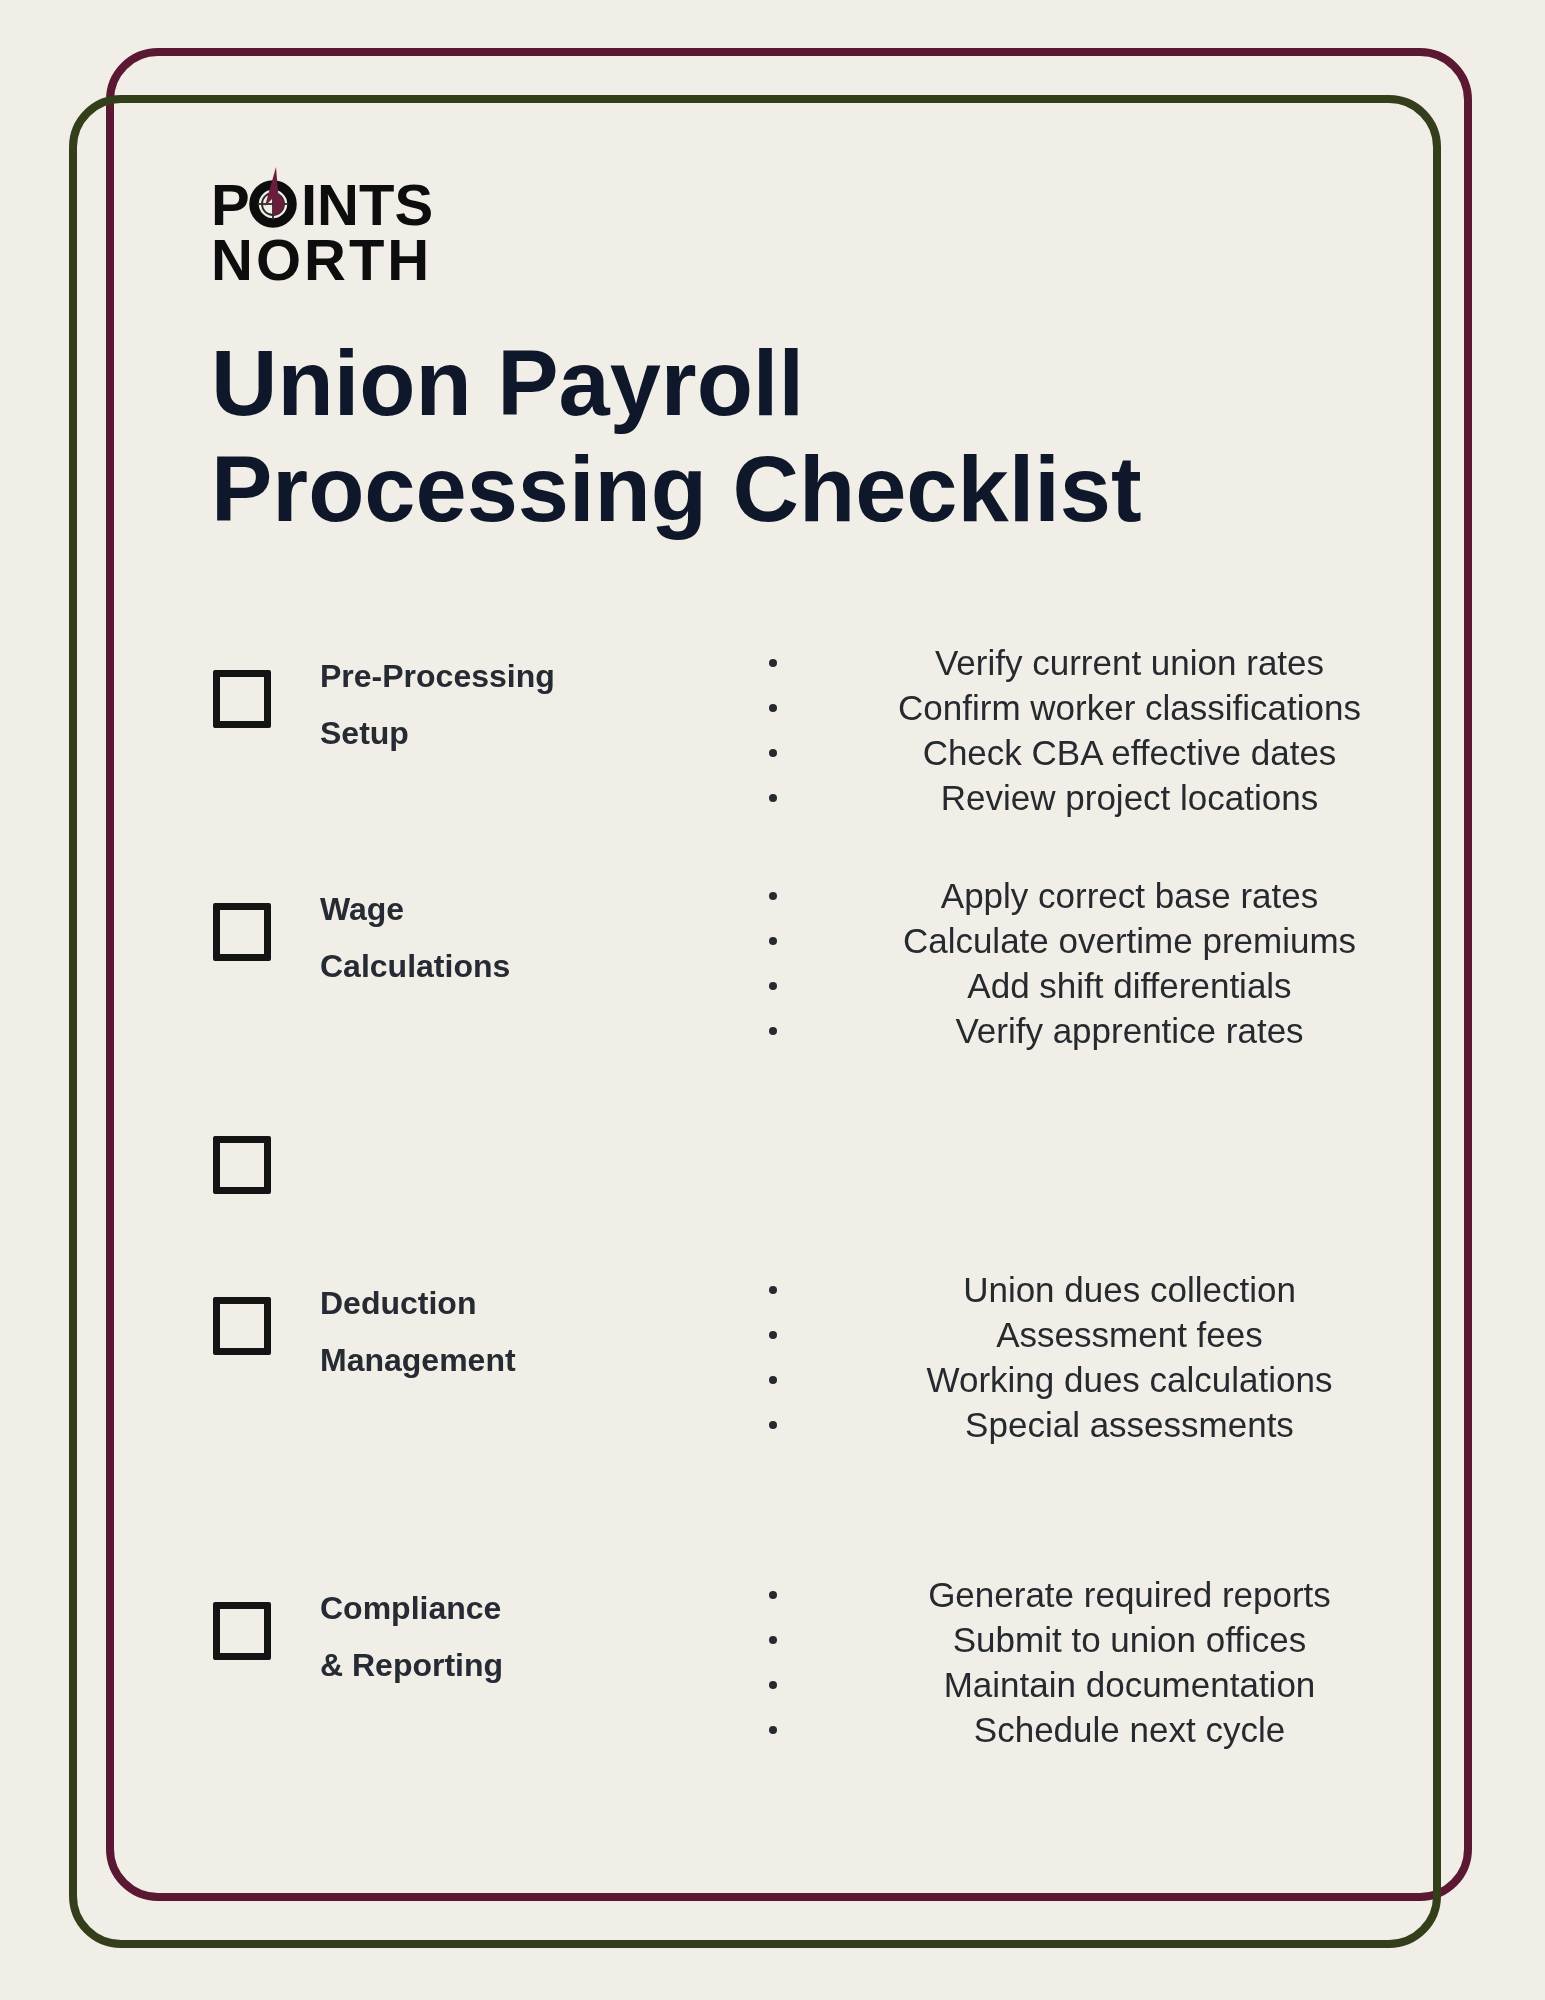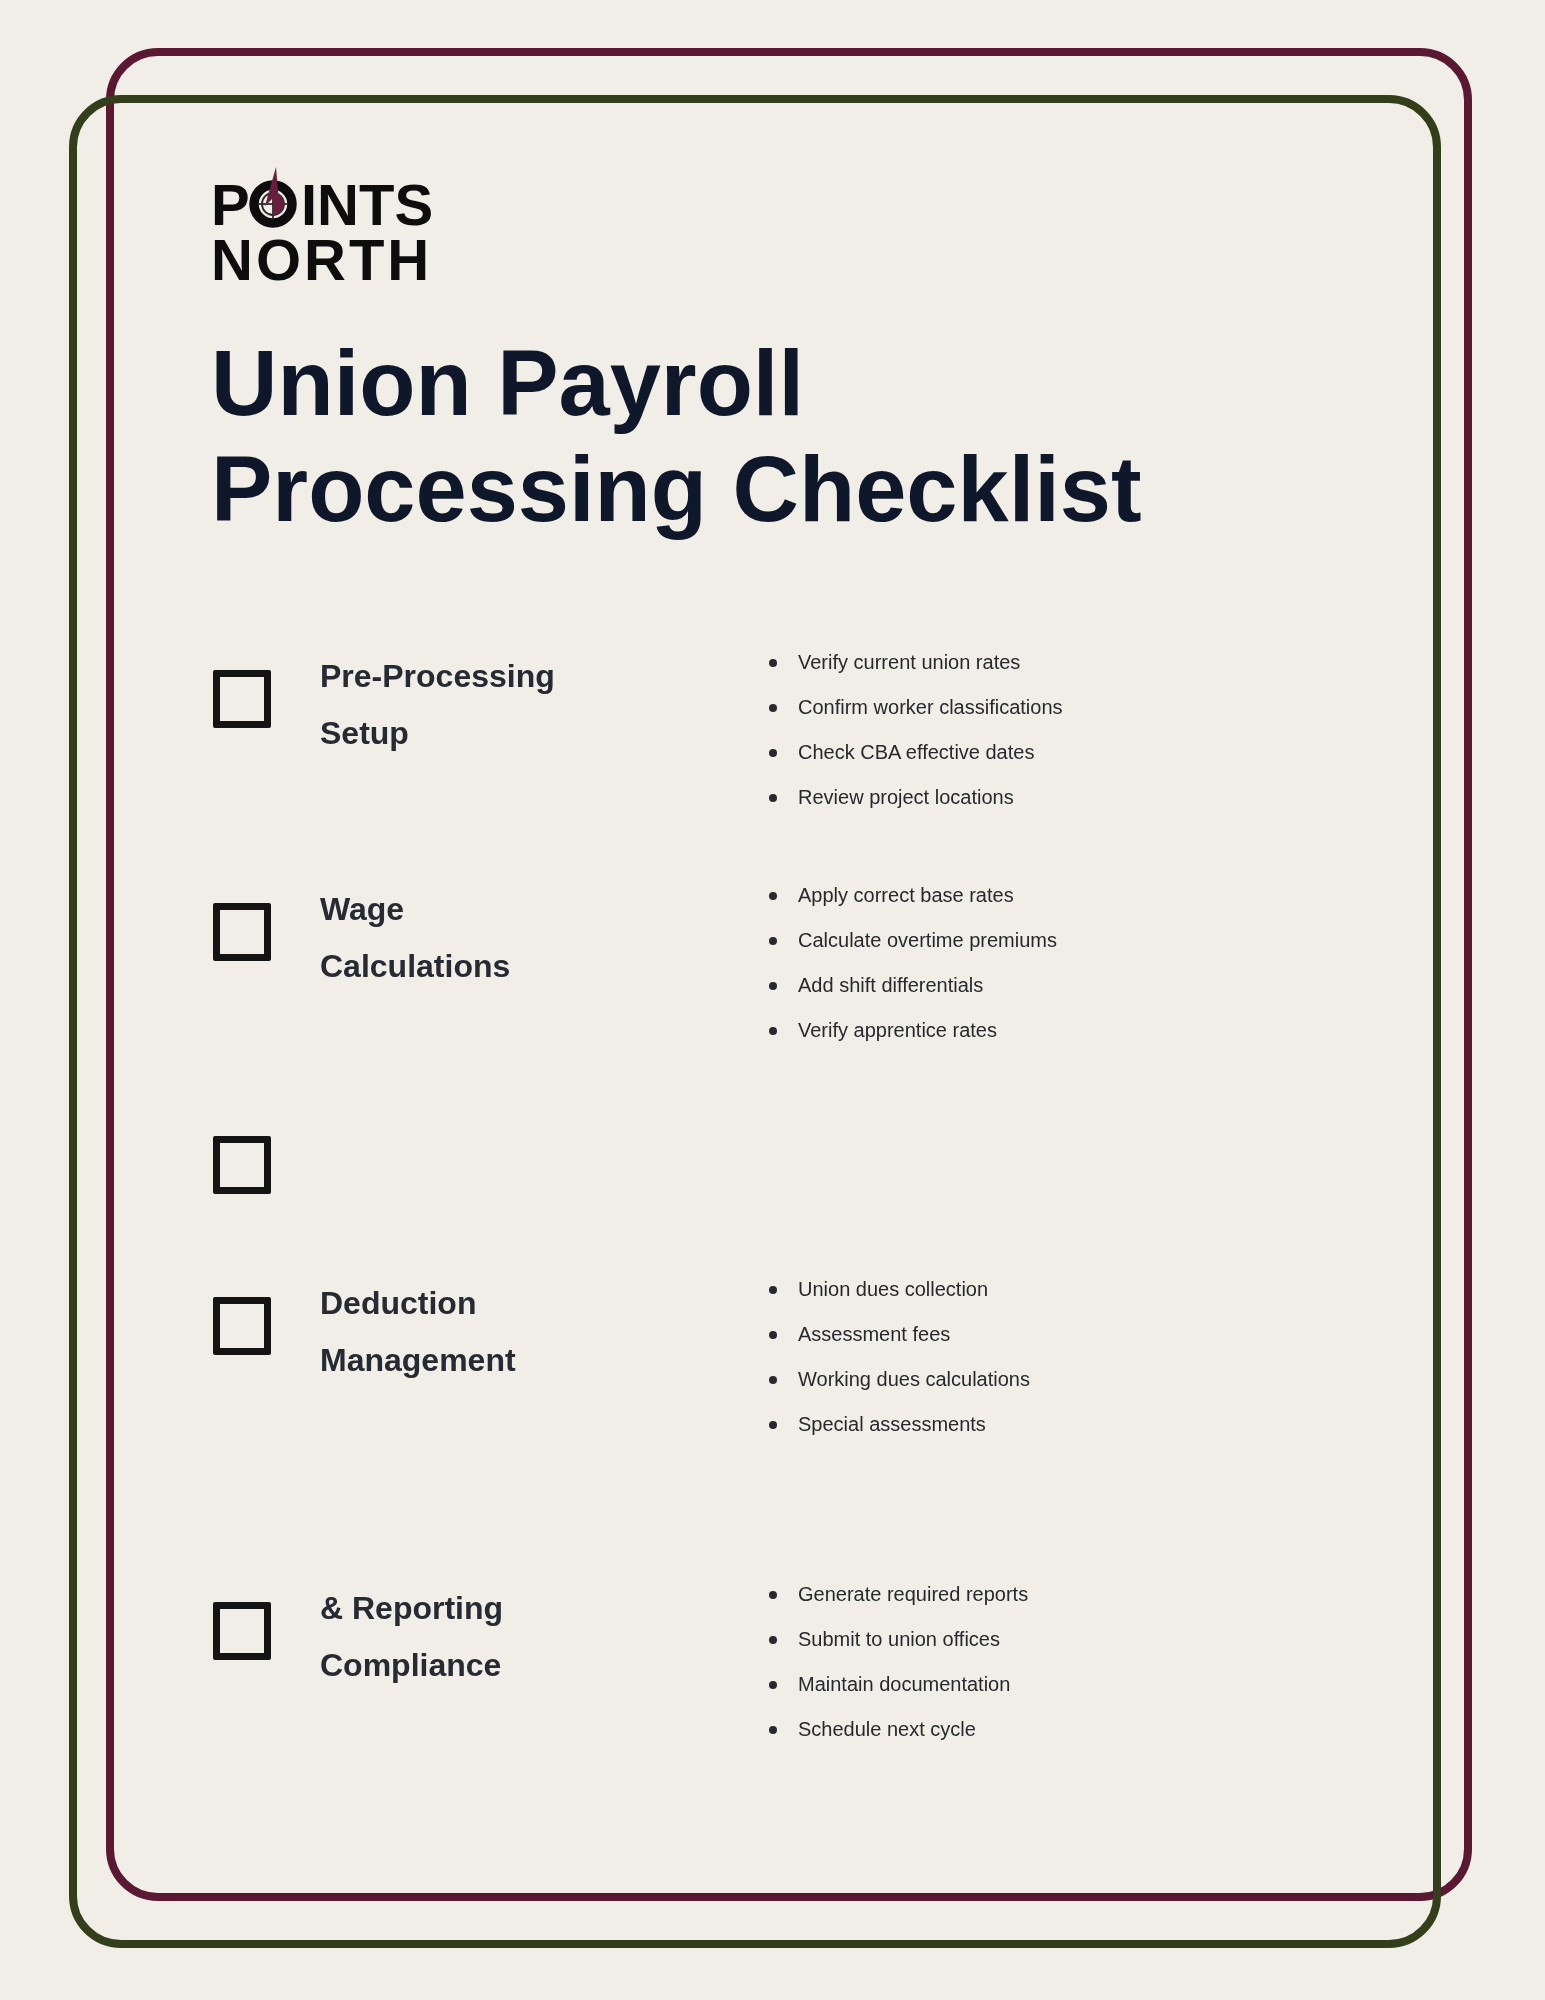--- a/index.html
+++ b/index.html
@@ -34,21 +34,21 @@
   }
   .heading{
     position:absolute;left:107px;top:8px;width:440px;
     font-size:32px;line-height:57px;font-weight:bold;color:#252a33;
   }
   ul.bullets{
     position:absolute;left:548px;top:0;margin:0;padding:0;list-style:none;width:700px;
   }
   ul.bullets li{
     position:relative;padding-left:37px;
-    font-size:20px;line-height:45px;color:#26292e;
+    font-size:35px;line-height:45px;color:#26292e;text-align:center;
   }
   ul.bullets li::before{
     content:"";position:absolute;left:8px;top:19px;
     width:8px;height:8px;border-radius:50%;background:#26292e;
   }
 </style>
 </head>
 <body>
 
 <div class="frame frame-maroon"></div>
@@ -115,22 +115,22 @@
     <li>Union dues collection</li>
     <li>Assessment fees</li>
     <li>Working dues calculations</li>
     <li>Special assessments</li>
   </ul>
 </div>
 
 <div class="section s5">
   <div class="checkbox"></div>
   <div class="heading">
+    <div>Compliance</div>
     <div>&amp; Reporting</div>
-    <div>Compliance</div>
   </div>
   <ul class="bullets">
     <li>Generate required reports</li>
     <li>Submit to union offices</li>
     <li>Maintain documentation</li>
     <li>Schedule next cycle</li>
   </ul>
 </div>
 
 </body></html>

